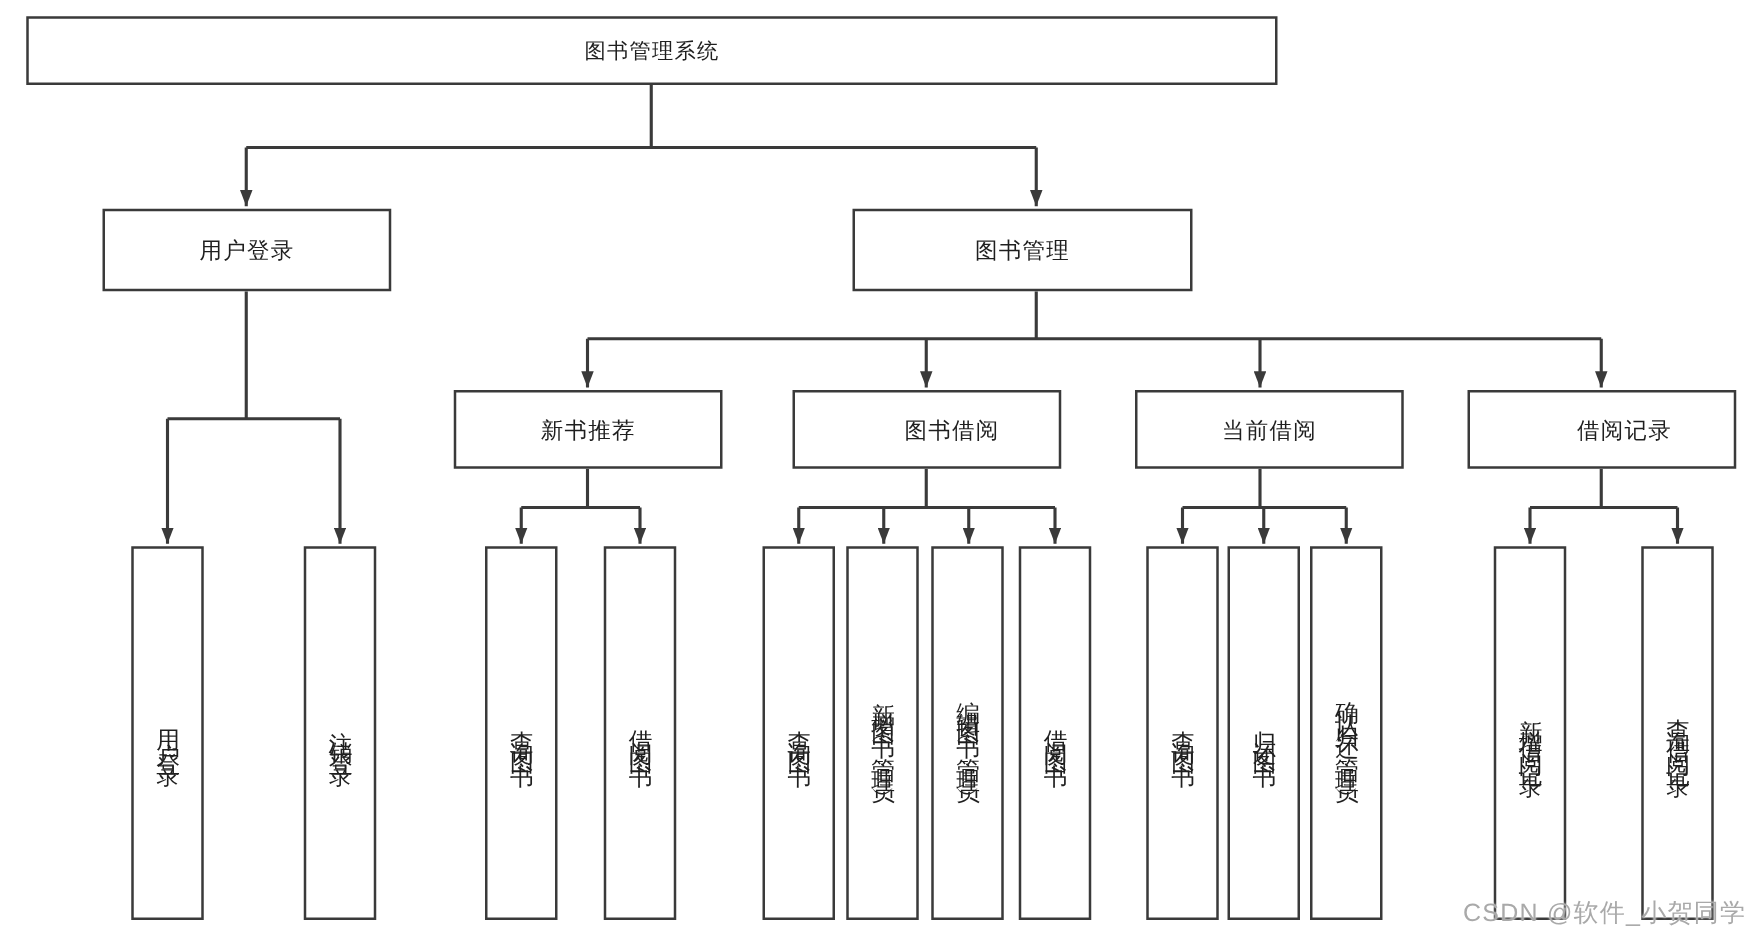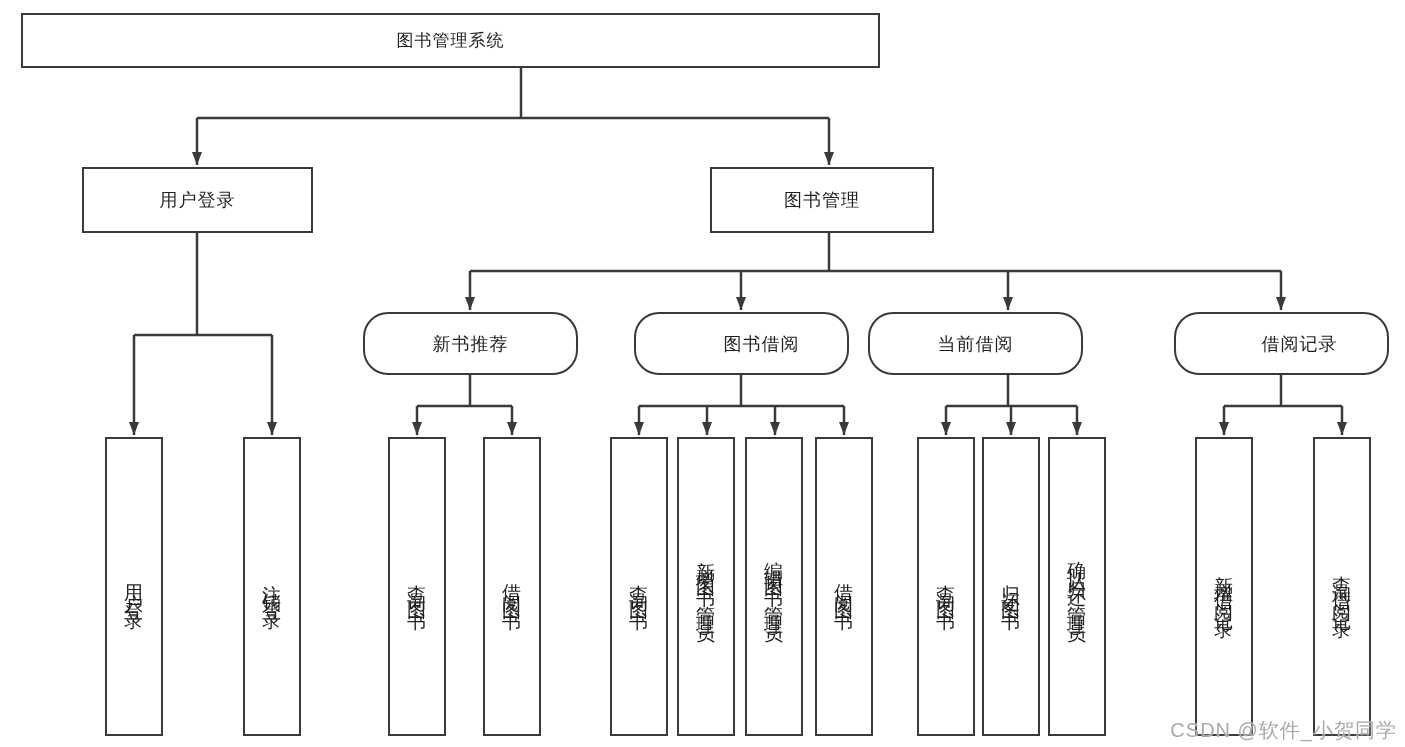--- a/index.html
+++ b/index.html
@@ -25,23 +25,23 @@
   .connectors marker path{fill:var(--line,#3a3a3a);stroke:none;}
   .node{
     position:absolute;
     box-sizing:border-box;
     border:2.5px solid var(--line,#3a3a3a);
     background:var(--background,#fff);
     color:var(--text,#1f1f1f);
     display:flex;align-items:center;justify-content:center;
     text-align:center;
   }
-  .root-node{left:21px;top:13px;width:859px;height:55px;font-size:17px;letter-spacing:1px;}
+  .root-node{left:21px;top:13px;width:1001px;height:55px;font-size:17px;letter-spacing:1px;}
   .l2{top:167px;height:66px;font-size:18px;letter-spacing:1px;}
-  .l3{top:312px;height:63px;width:215px;font-size:18px;letter-spacing:1px;border-radius:25px;}
+  .l3{top:312px;height:63px;width:215px;font-size:18px;letter-spacing:1px;}
   .leaf{top:437px;width:58px;height:299px;}
   .vtext{
     writing-mode:vertical-rl;
     text-orientation:mixed;
     font-size:19px;
     letter-spacing:9px;
     line-height:1;
     white-space:nowrap;
   }
   .watermark{
@@ -103,25 +103,25 @@
 
     <path d="M1281,375 V406"></path>
     <path d="M1224,406 H1342"></path>
     <path d="M1224,406 V435" marker-end="url(#arrow)"></path>
     <path d="M1342,406 V435" marker-end="url(#arrow)"></path>
   </svg>
 
   <div class="node root-node">图书管理系统</div>
 
   <div class="node l2" style="left:82px;width:231px;">用户登录</div>
-  <div class="node l2" style="left:710px;width:224px;font-family:Liberation Mono, monospace;">图书管理</div>
+  <div class="node l2" style="left:682px;width:272px;font-family:Liberation Mono, monospace;">图书管理</div>
 
   <div class="node l3" style="left:363px;">新书推荐</div>
   <div class="node l3" style="left:634px;padding-left:40px;">图书借阅</div>
-  <div class="node l3" style="left:868px;">当前借阅</div>
+  <div class="node l3" style="left:908px;">当前借阅</div>
   <div class="node l3" style="left:1174px;padding-left:36px;">借阅记录</div>
 
   <div class="node leaf" style="left:105px;">
     <span class="vtext">用户登录</span>
   </div>
   <div class="node leaf" style="left:243px;">
     <span class="vtext">注销登录</span>
   </div>
 
   <div class="node leaf" style="left:388px;">

